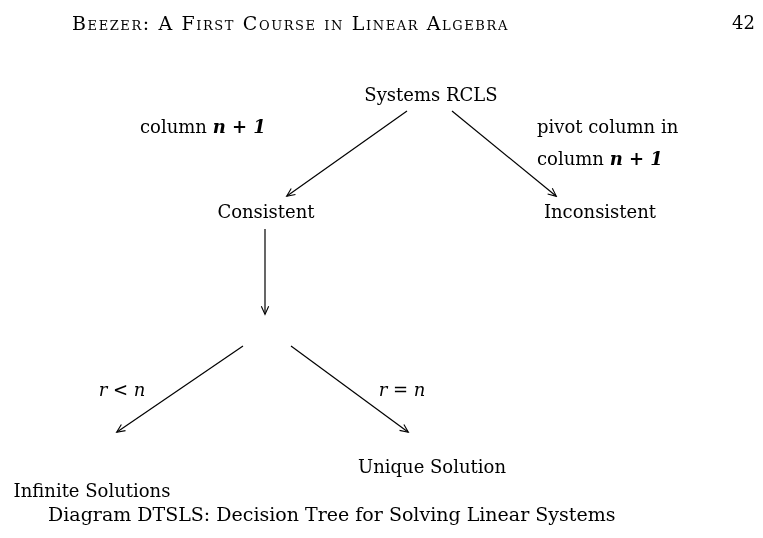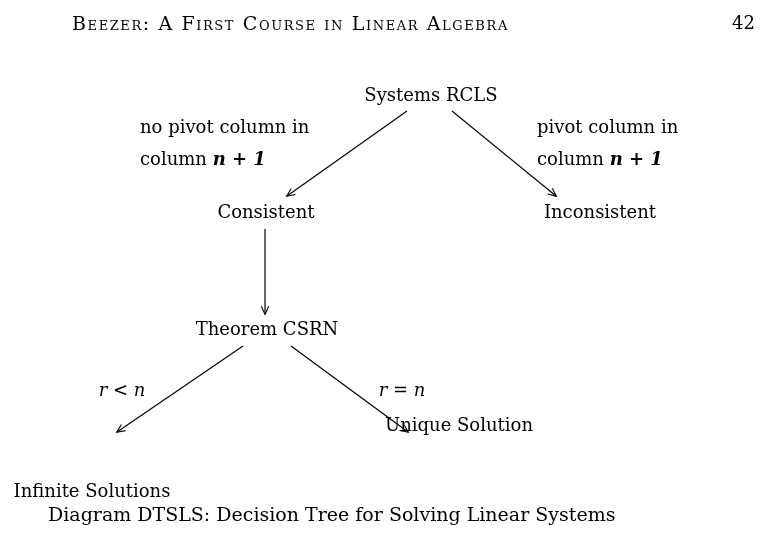--- a/index.html
+++ b/index.html
@@ -81,44 +81,42 @@
     <line x1="407" y1="111" x2="287" y2="196" stroke="#000000" stroke-width="1.2" marker-end="url(#arrowhead)"></line>
     <line x1="452" y1="111" x2="556" y2="196" stroke="#000000" stroke-width="1.2" marker-end="url(#arrowhead)"></line>
     <line x1="265" y1="229" x2="265" y2="314" stroke="#000000" stroke-width="1.2" marker-end="url(#arrowhead)"></line>
     <line x1="243" y1="346" x2="117" y2="432" stroke="#000000" stroke-width="1.2" marker-end="url(#arrowhead)"></line>
     <line x1="291" y1="346" x2="408" y2="432" stroke="#000000" stroke-width="1.2" marker-end="url(#arrowhead)"></line>
   </svg>
 
   <div class="node" style="left:431px; top:84px;">Systems RCLS</div>
 
   <div class="edge-label" style="left:140px; top:111px;">
-    <div>no pivot column in</div>
     <div>
       <span>column</span>
       <span class="math">n + 1</span>
     </div>
   </div>
 
   <div class="edge-label" style="left:537px; top:111px;">
     <div>pivot column in</div>
     <div>
       <span>column</span>
       <span class="math">n + 1</span>
     </div>
   </div>
 
   <div class="node" style="left:266px; top:201px;">Consistent</div>
 
   <div class="node" style="left:586px; top:201px;margin-left:14px;">Inconsistent</div>
 
-  <div class="node" style="left:267px; top:318px;">Theorem CSRN</div>
 
   <div class="math-label" style="left:122px; top:379px;">r &lt; n</div>
 
   <div class="math-label" style="left:402px; top:379px;">r = n</div>
 
   <div class="node" style="left:92px; top:437px;margin-top:43px;">Infinite Solutions</div>
 
-  <div class="node" style="left:432px; top:414px;margin-left:27px;">Unique Solution</div>
+  <div class="node" style="left:432px; top:456px;">Unique Solution</div>
 
   <div class="caption">Diagram DTSLS: Decision Tree for Solving Linear Systems</div>
 
 </div>
 
 </body></html>

